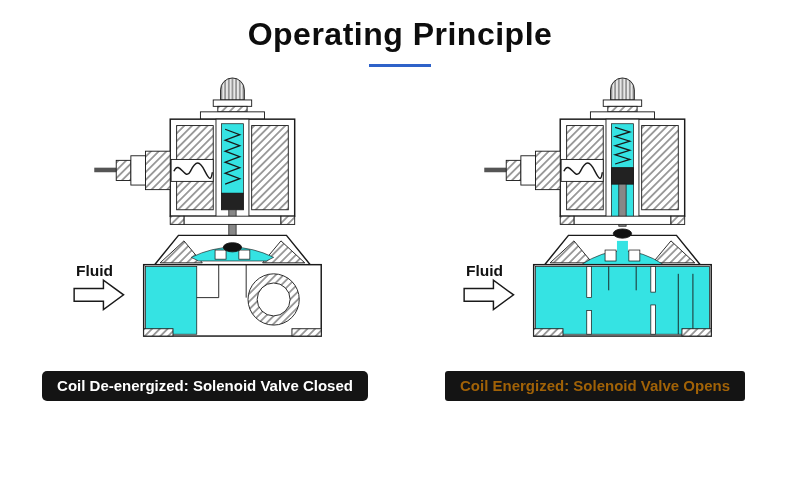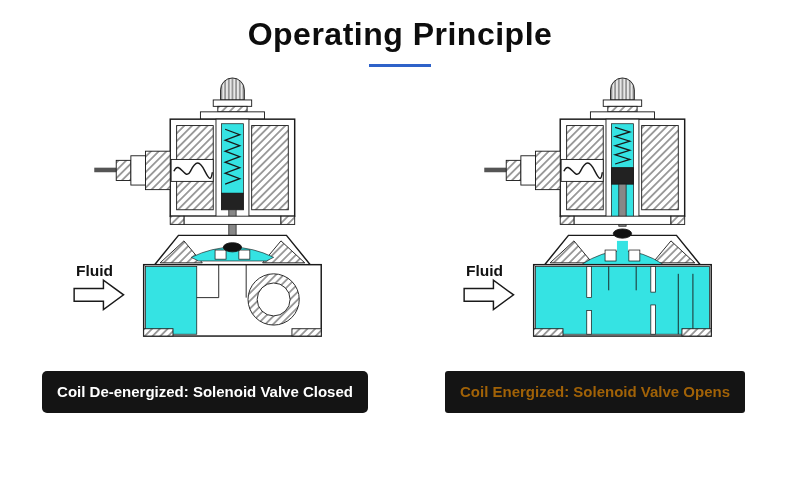--- a/index.html
+++ b/index.html
@@ -44,21 +44,21 @@
     font-weight: bold;
     fill: #111;
   }
 
   .caption {
     background: #141414;
     color: #ffffff;
     font-weight: bold;
     font-size: 15px;
     line-height: 1.2;
-    padding: 12px 15px;
+    padding: 6px 15px;
     border-radius: 5px;
     margin-top: 2px;
     white-space: nowrap;
   }
   .caption--open { color: #a16207; border-radius: 3px; }
 </style>
 </head>
 <body>
 
 <div class="page">

